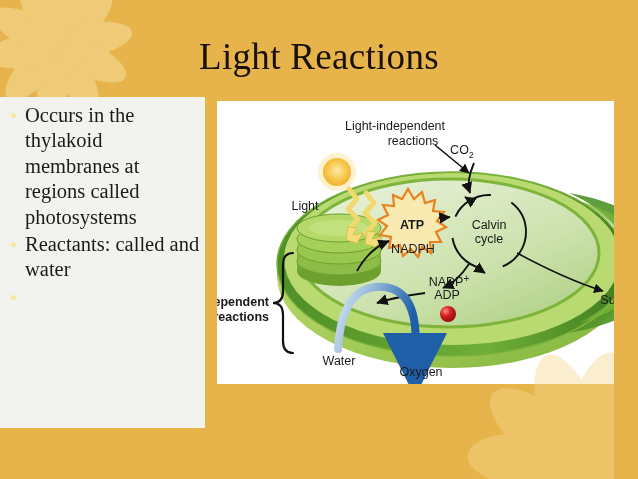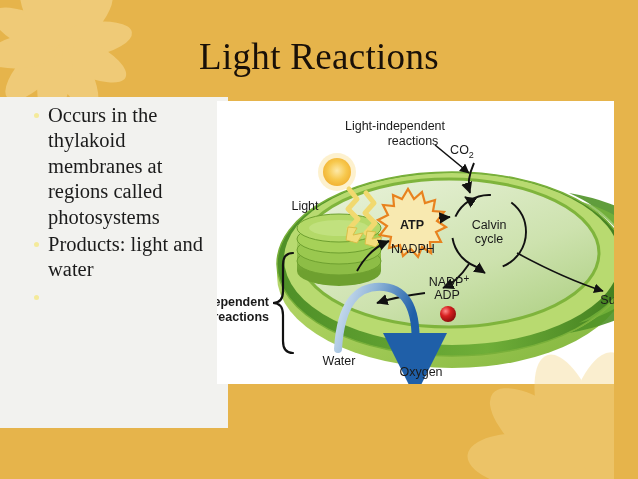--- a/index.html
+++ b/index.html
@@ -30,21 +30,20 @@
   #title{
     position:absolute;left:0;top:38px;width:638px;text-align:center;
     font-size:37px;color:#191008;letter-spacing:.3px;line-height:1;
     font-family:"Liberation Serif",serif;
   }
 
   
   #text-panel{
     position:absolute;left:0;top:97px;width:205px;height:331px;
     background:#f2f2ef;
-    padding-left:23px;
   }
   ul#bullets{list-style:none;margin:0;padding:6px 4px 0 6px;}
   ul#bullets li{
     position:relative;padding-left:19px;margin:0 0 2px 0;
     font-size:20.5px;line-height:25.4px;color:#1b1b1b;
     font-family:"Liberation Serif",serif;
   }
   ul#bullets li .dot{
     position:absolute;left:5px;top:10px;width:5px;height:5px;
     border-radius:50%;background:#f4ea9a;
@@ -80,21 +79,21 @@
   <div id="title">Light Reactions</div>
 
   <div id="text-panel">
     <ul id="bullets">
       <li>
         <span class="dot"></span>
         <span>Occurs in the thylakoid membranes at regions called photosystems</span>
       </li>
       <li>
         <span class="dot"></span>
-        <span>Products: light and water</span>
+        <span>Reactants: called and water</span>
       </li>
       <li>
         <span class="dot"></span>
       </li>
     </ul>
   </div>
 
   <div id="diagram-panel">
     <svg id="diagram-svg" viewBox="0 0 421 283" xmlns="http://www.w3.org/2000/svg">
       <defs>

